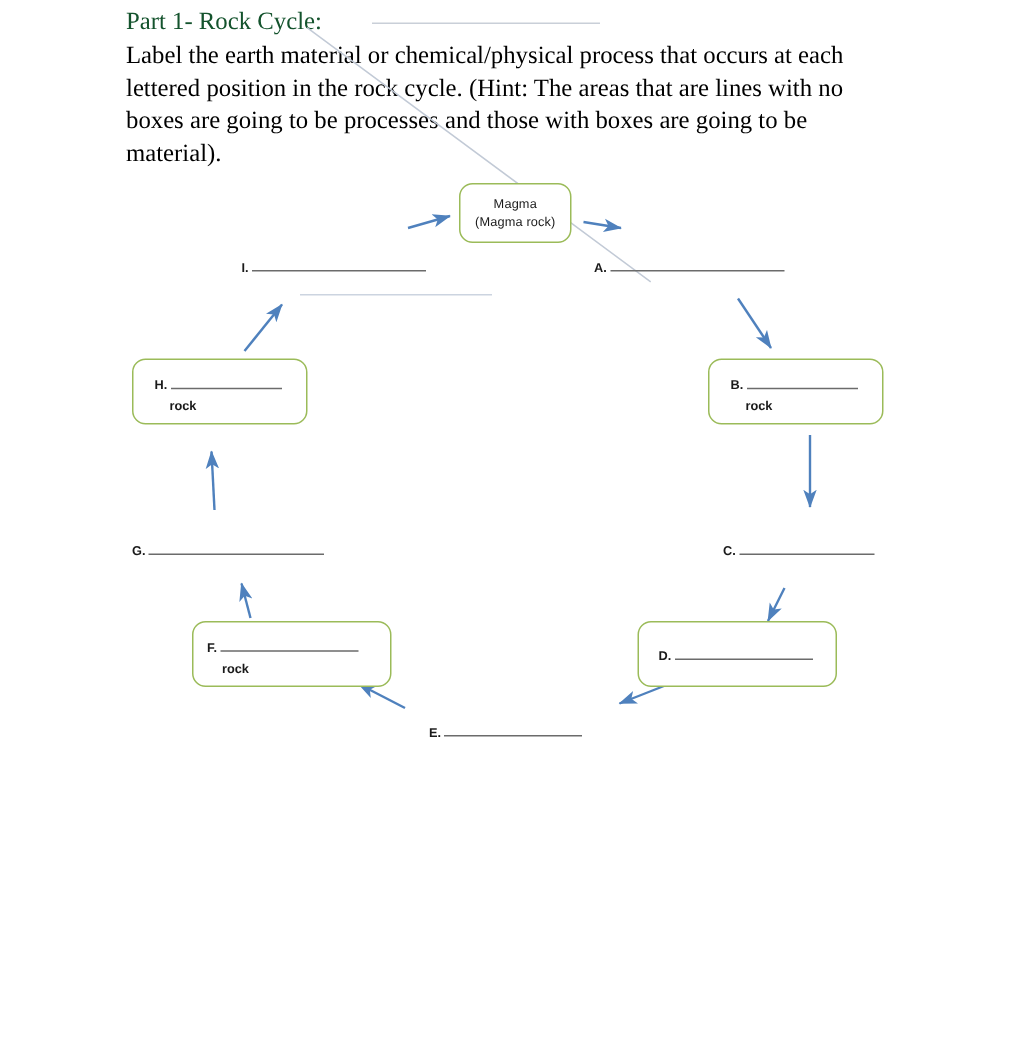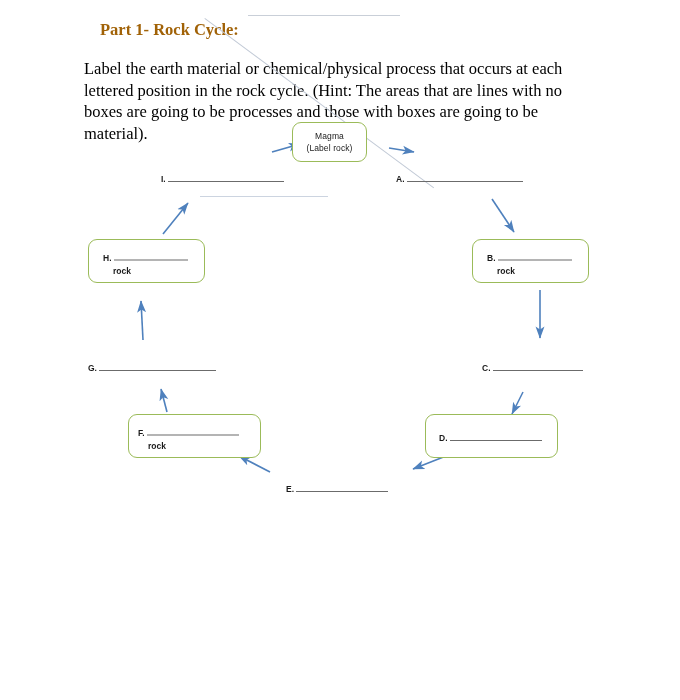--- a/index.html
+++ b/index.html
@@ -18,25 +18,25 @@
   
   #header {
     position: absolute;
     left: 84px;
     top: 4px;
     width: 520px;
   }
   #title {
     font-family: "Liberation Serif", "DejaVu Serif", serif;
     font-size: 16.5px;
-    font-weight: bold;
-    color: #a16207;
+    font-weight: normal;
+    color: #14532d;
     line-height: 20px;
     display: inline-block;
-    margin: 16px;
+    margin: 0;
   }
   #title-rule {
     position: absolute;
     left: 248px;
     top: 15px;
     width: 152px;
     height: 1px;
     background: #c9cfd8;
   }
   #instructions {
@@ -168,24 +168,24 @@
       <path d="M167,412 L161,389"></path>
 
       <path d="M523,392 L512,414"></path>
 
       <path d="M270,472 L239,456"></path>
 
       <path d="M446,456 L413,469"></path>
     </g>
   </svg>
 
-  <div class="mbox" style="left:292px; top:122px; width:75px; height:40px;">
+  <div class="mbox" style="left:306px; top:122px; width:75px; height:40px;">
     <div class="mbox-inner">
       <div class="magma-line">Magma</div>
-      <div class="magma-line">(Label rock)</div>
+      <div class="magma-line">(Magma rock)</div>
     </div>
   </div>
 
   <div class="pslot" style="left:161px; top:168px;">
     <span class="slot-letter">I.</span><span class="slot-rule" style="width:116px;"></span>
   </div>
 
   <div class="pslot" style="left:396px; top:168px;">
     <span class="slot-letter">A.</span><span class="slot-rule" style="width:116px;"></span>
   </div>

